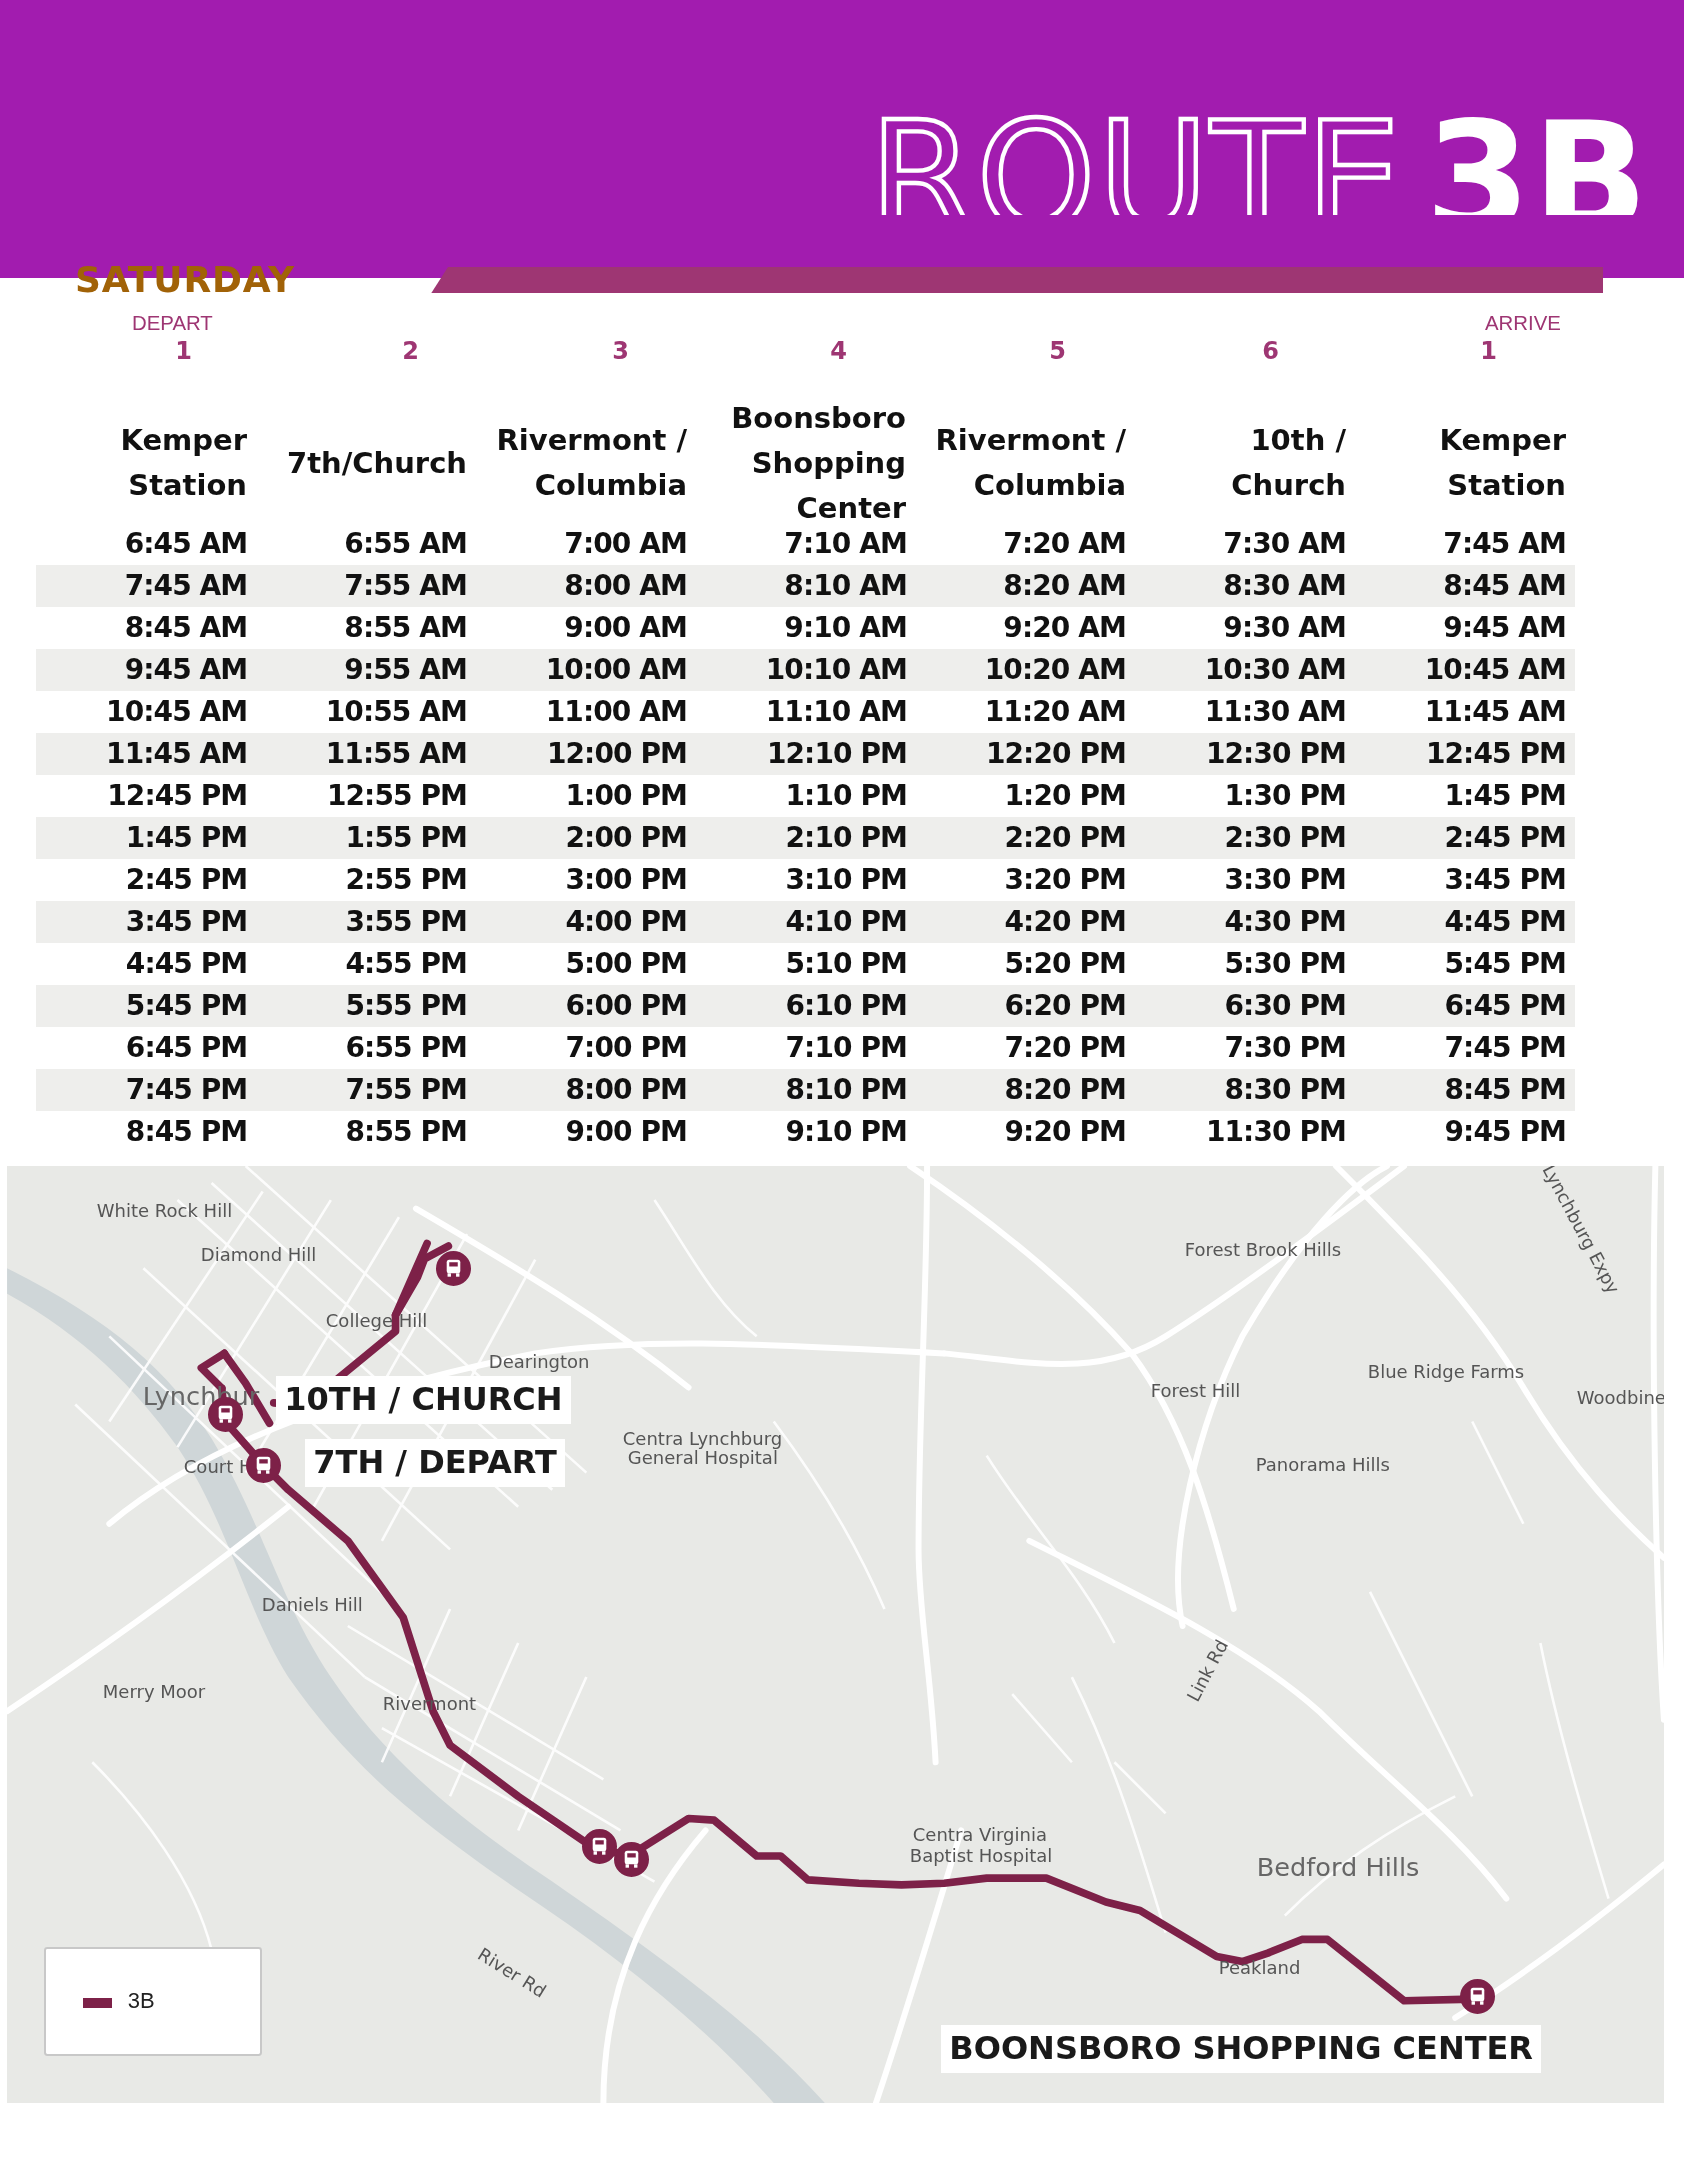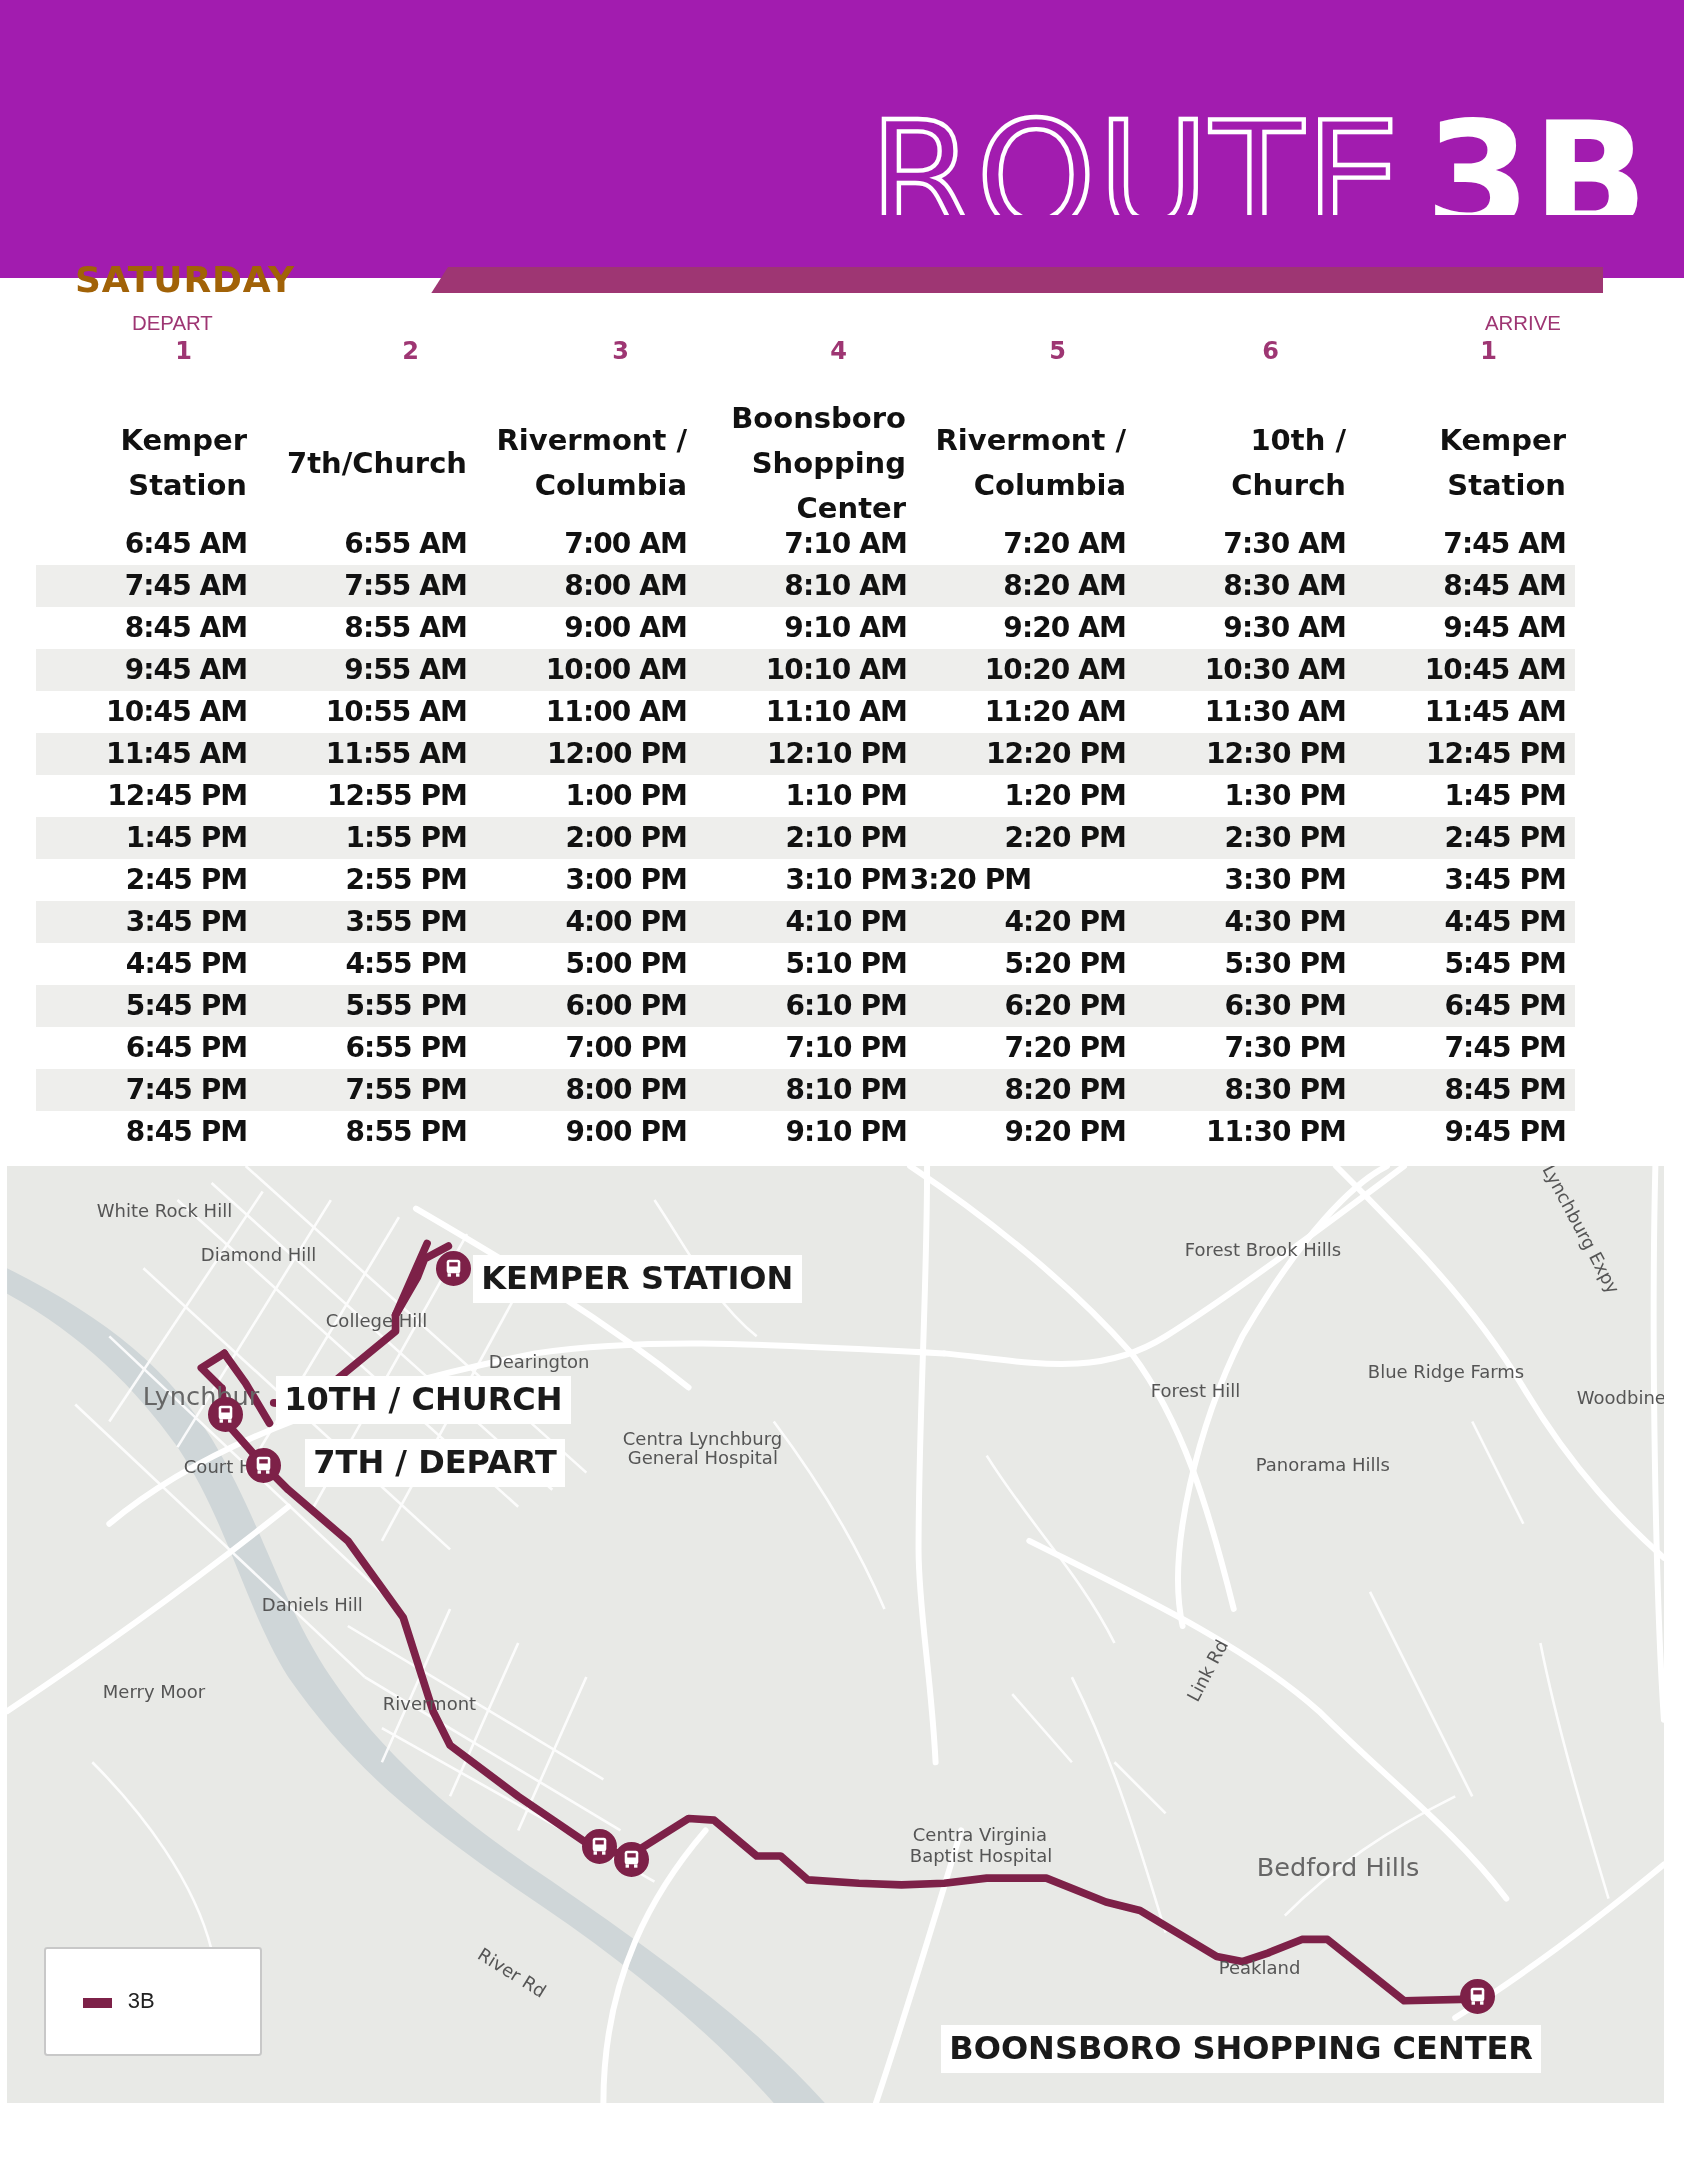--- a/index.html
+++ b/index.html
@@ -163,21 +163,21 @@
       <div class="cell" style="left: 658px;">2:10 PM</div>
       <div class="cell" style="left: 877px;">2:20 PM</div>
       <div class="cell" style="left: 1097px;">2:30 PM</div>
       <div class="cell" style="left: 1317px;">2:45 PM</div>
     </div>
     <div class="row">
       <div class="cell" style="left: -1.7px;">2:45 PM</div>
       <div class="cell" style="left: 218px;">2:55 PM</div>
       <div class="cell" style="left: 438px;">3:00 PM</div>
       <div class="cell" style="left: 658px;">3:10 PM</div>
-      <div class="cell" style="left: 828px; text-align: center;">3:20 PM</div>
+      <div class="cell" style="left: 877px;">3:20 PM</div>
       <div class="cell" style="left: 1097px;">3:30 PM</div>
       <div class="cell" style="left: 1317px;">3:45 PM</div>
     </div>
     <div class="row alt">
       <div class="cell" style="left: -1.7px;">3:45 PM</div>
       <div class="cell" style="left: 218px;">3:55 PM</div>
       <div class="cell" style="left: 438px;">4:00 PM</div>
       <div class="cell" style="left: 658px;">4:10 PM</div>
       <div class="cell" style="left: 877px;">4:20 PM</div>
       <div class="cell" style="left: 1097px;">4:30 PM</div>
@@ -358,21 +358,20 @@
     </div>
   <div class="stopicon" style="left:1453px;top:813px;">
       <svg width="19" height="20.4" viewBox="0 0 22 24">
         <rect x="3" y="2" width="16" height="16" rx="3" fill="#fff"></rect>
         <rect x="6" y="5" width="10" height="5" fill="#7d2148"></rect>
         <rect x="4" y="18" width="4" height="4" fill="#fff"></rect>
         <rect x="14" y="18" width="4" height="4" fill="#fff"></rect>
       </svg>
     </div>
 
-  <div class="stoplabel" style="left:466px;top:89px;">KEMPER STATION</div>
   <div class="stoplabel" style="left:269px;top:210px;">10TH / CHURCH</div>
   <div class="stoplabel" style="left:298px;top:273px;">7TH / DEPART</div>
   <div class="stoplabel" style="left:934px;top:859px;">BOONSBORO  SHOPPING  CENTER</div>
 
   <div class="legend">
     <div class="swatch"></div>
     <div class="lbl">3B</div>
   </div>
 </div>
 

